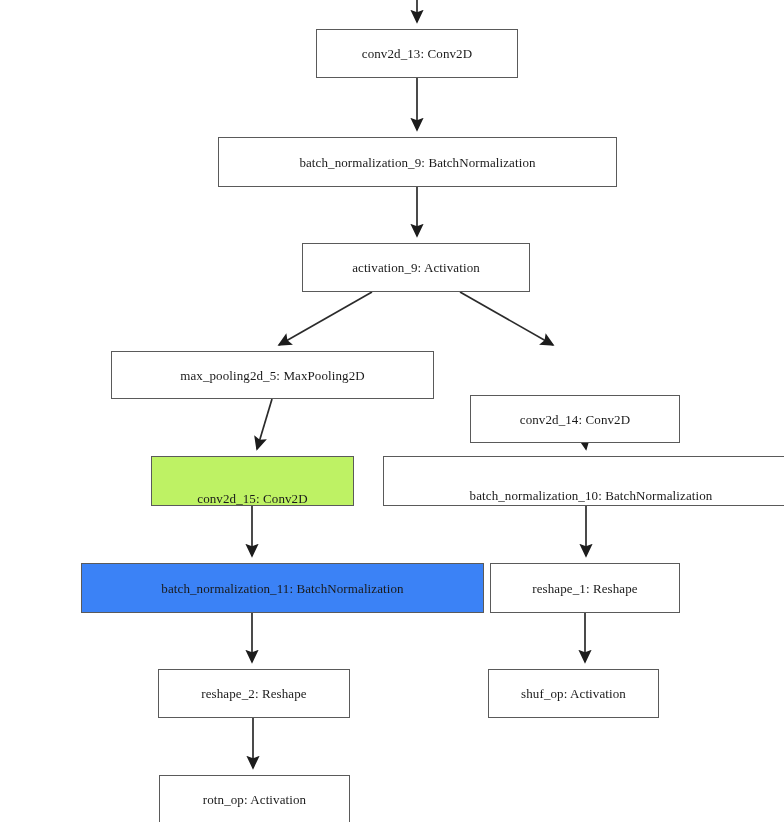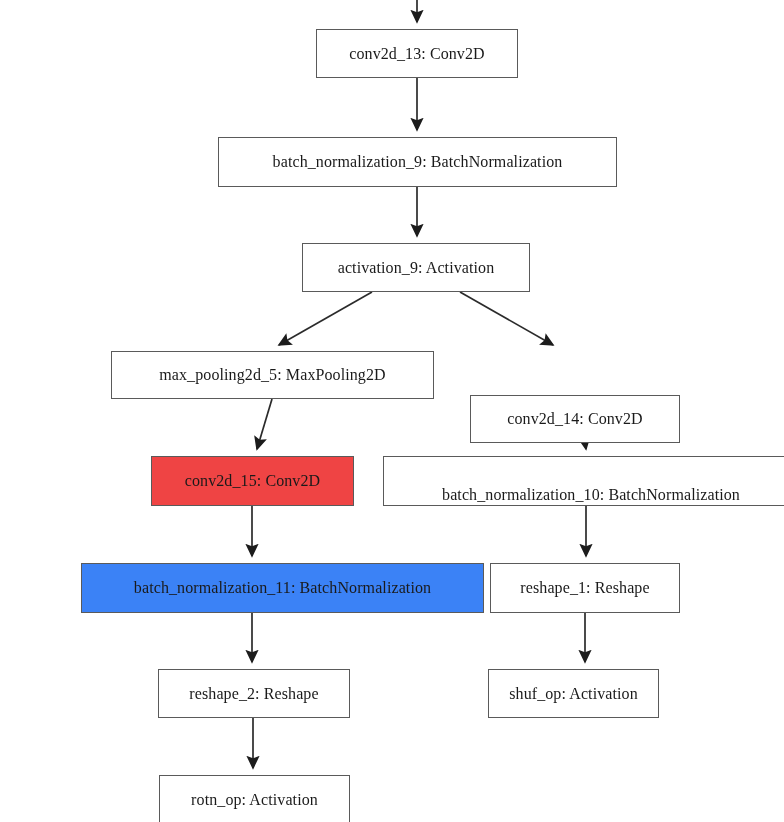--- a/index.html
+++ b/index.html
@@ -31,21 +31,21 @@
     box-sizing: border-box;
     background: #ffffff;
     border: 1.6px solid #5a5a5a;
     display: flex;
     align-items: center;
     justify-content: center;
     white-space: nowrap;
   }
   .node-label {
     font-family: "Liberation Serif", "DejaVu Serif", serif;
-    font-size: 16px;
+    font-size: 13px;
     color: #1a1a1a;
     line-height: 1;
     letter-spacing: 0.1px;
   }
 </style>
 </head>
 <body>
 
 <div id="graph">
 
@@ -80,21 +80,21 @@
       </div>
       <div class="node" style="left: 302px; top: 243px; width: 228px; height: 49px; border-color: rgb(90, 90, 90); background: rgb(255, 255, 255);">
         <span class="node-label" style="color: rgb(26, 26, 26);">activation_9: Activation</span>
       </div>
       <div class="node" style="left: 111px; top: 351px; width: 323px; height: 48px; border-color: rgb(90, 90, 90); background: rgb(255, 255, 255);">
         <span class="node-label" style="color: rgb(26, 26, 26);">max_pooling2d_5: MaxPooling2D</span>
       </div>
       <div class="node" style="left: 470px; top: 351px; width: 210px; height: 48px; border-color: rgb(90, 90, 90); background: rgb(255, 255, 255); margin-top: 44px;">
         <span class="node-label" style="color: rgb(26, 26, 26);">conv2d_14: Conv2D</span>
       </div>
-      <div class="node" style="left: 151px; top: 456px; width: 203px; height: 50px; border-color: rgb(90, 90, 90); background: #ef4444;">
+      <div class="node" style="left: 151px; top: 456px; width: 203px; height: 50px; border-color: rgb(90, 90, 90); background: #bef264; align-items: flex-end;">
         <span class="node-label" style="color: rgb(26, 26, 26);">conv2d_15: Conv2D</span>
       </div>
       <div class="node" style="left: 383px; top: 456px; width: 416px; height: 50px; border-color: rgb(90, 90, 90); background: rgb(255, 255, 255);">
         <span class="node-label" style="color: rgb(26, 26, 26); margin-top: 28px;">batch_normalization_10: BatchNormalization</span>
       </div>
       <div class="node" style="left: 49px; top: 563px; width: 403px; height: 50px; border-color: rgb(90, 90, 90); background: #3b82f6; margin-left: 32px;">
         <span class="node-label" style="color: rgb(26, 26, 26);">batch_normalization_11: BatchNormalization</span>
       </div>
       <div class="node" style="left: 490px; top: 563px; width: 190px; height: 50px; border-color: rgb(90, 90, 90); background: rgb(255, 255, 255);">
         <span class="node-label" style="color: rgb(26, 26, 26);">reshape_1: Reshape</span>

